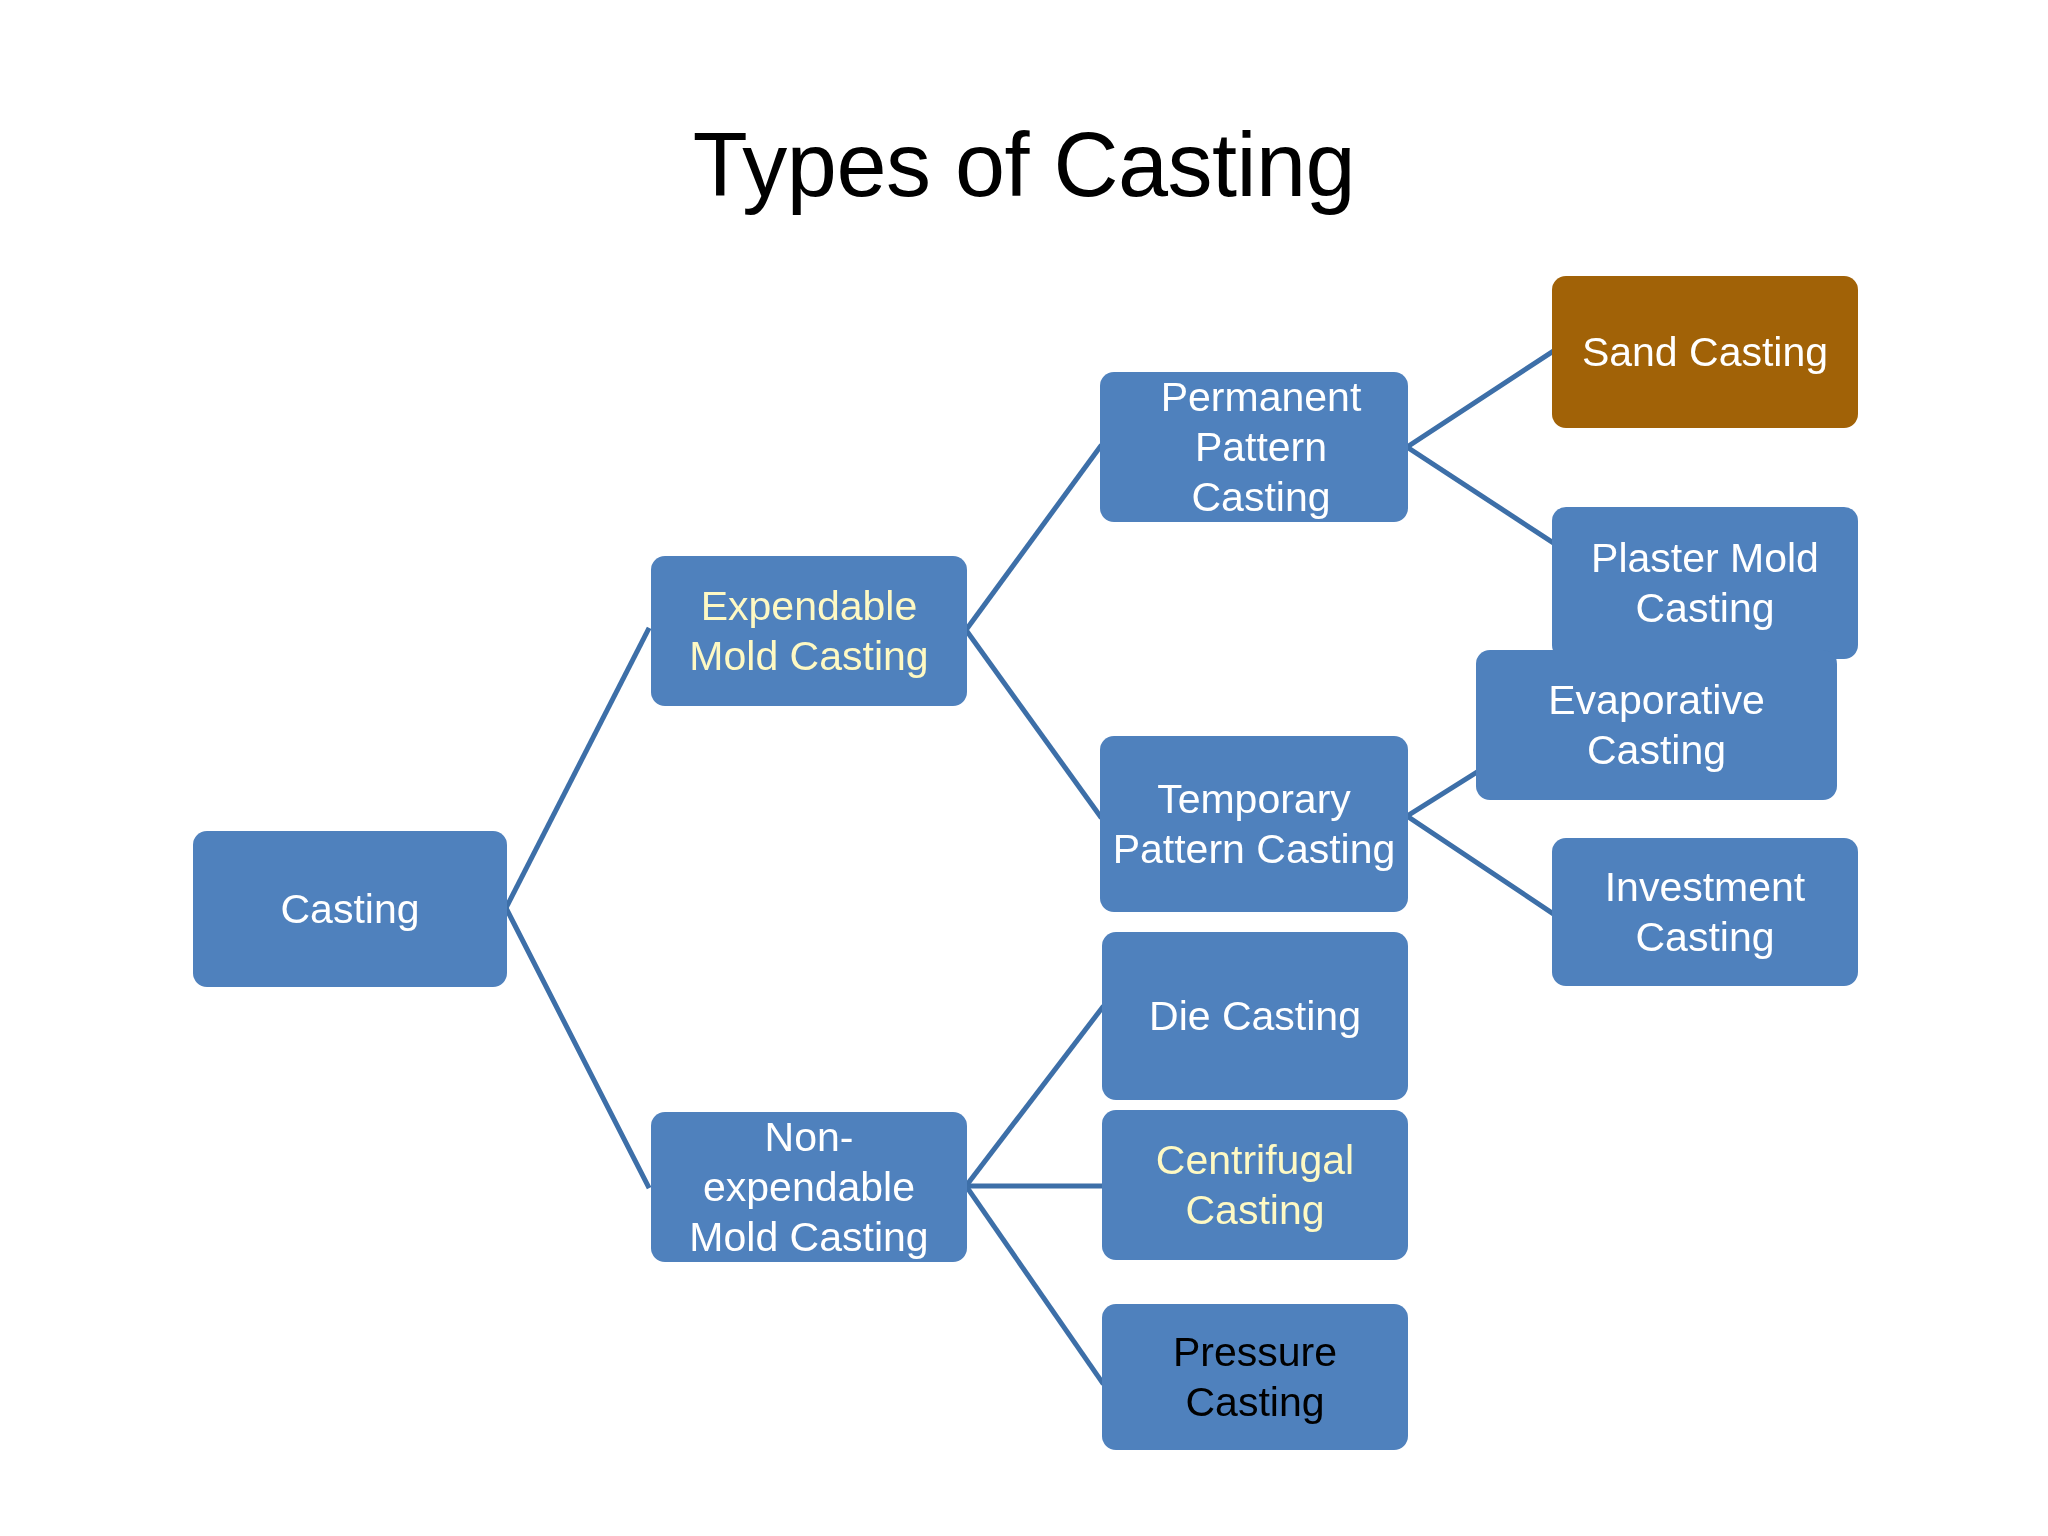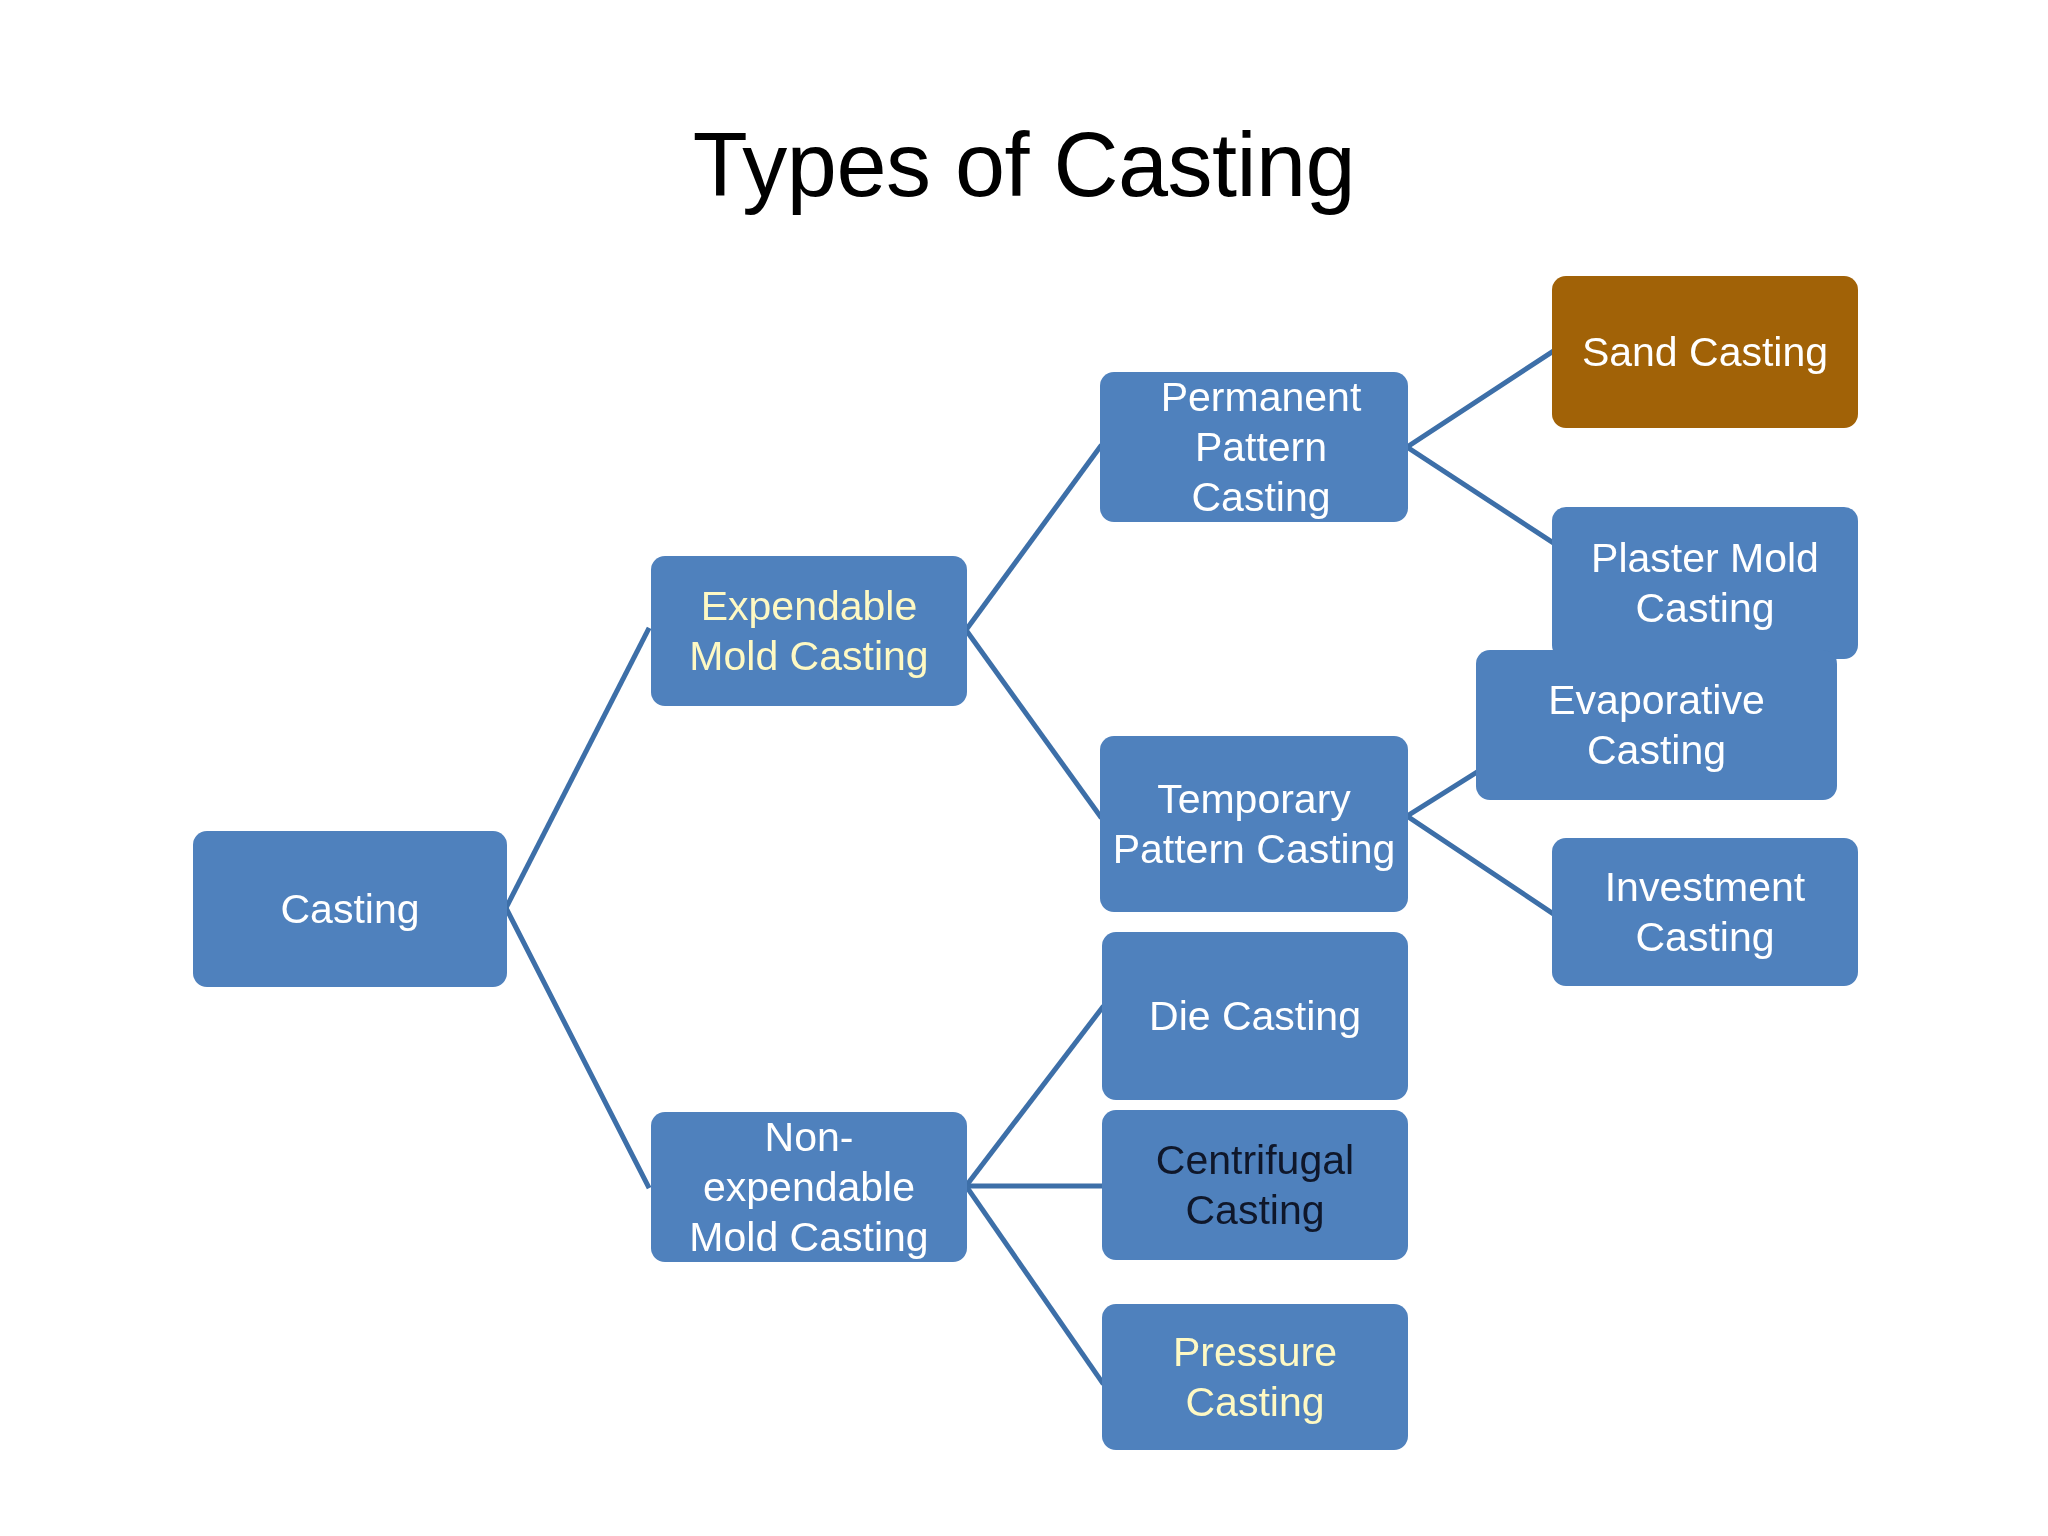--- a/index.html
+++ b/index.html
@@ -135,22 +135,22 @@
 
   <div class="node" style="left: 1552px; top: 838px; width: 306px; height: 148px; background: rgb(79, 129, 189); color: rgb(255, 255, 255);">
     <span class="node-label">Investment
 Casting</span>
   </div>
 
   <div class="node" style="left: 1102px; top: 932px; width: 306px; height: 168px; background: rgb(79, 129, 189); color: rgb(255, 255, 255);">
     <span class="node-label">Die Casting</span>
   </div>
 
-  <div class="node" style="left: 1102px; top: 1110px; width: 306px; height: 150px; background: rgb(79, 129, 189); color: #0f172a;">
+  <div class="node" style="left: 1102px; top: 1110px; width: 306px; height: 150px; background: rgb(79, 129, 189); color: #fef9c3;">
     <span class="node-label">Centrifugal
 Casting</span>
   </div>
 
-  <div class="node" style="left: 1102px; top: 1304px; width: 306px; height: 146px; background: rgb(79, 129, 189); color: #fef9c3;">
+  <div class="node" style="left: 1102px; top: 1304px; width: 306px; height: 146px; background: rgb(79, 129, 189); color: #000000;">
     <span class="node-label">Pressure Casting</span>
   </div>
 
 </div>
 
 </body></html>

